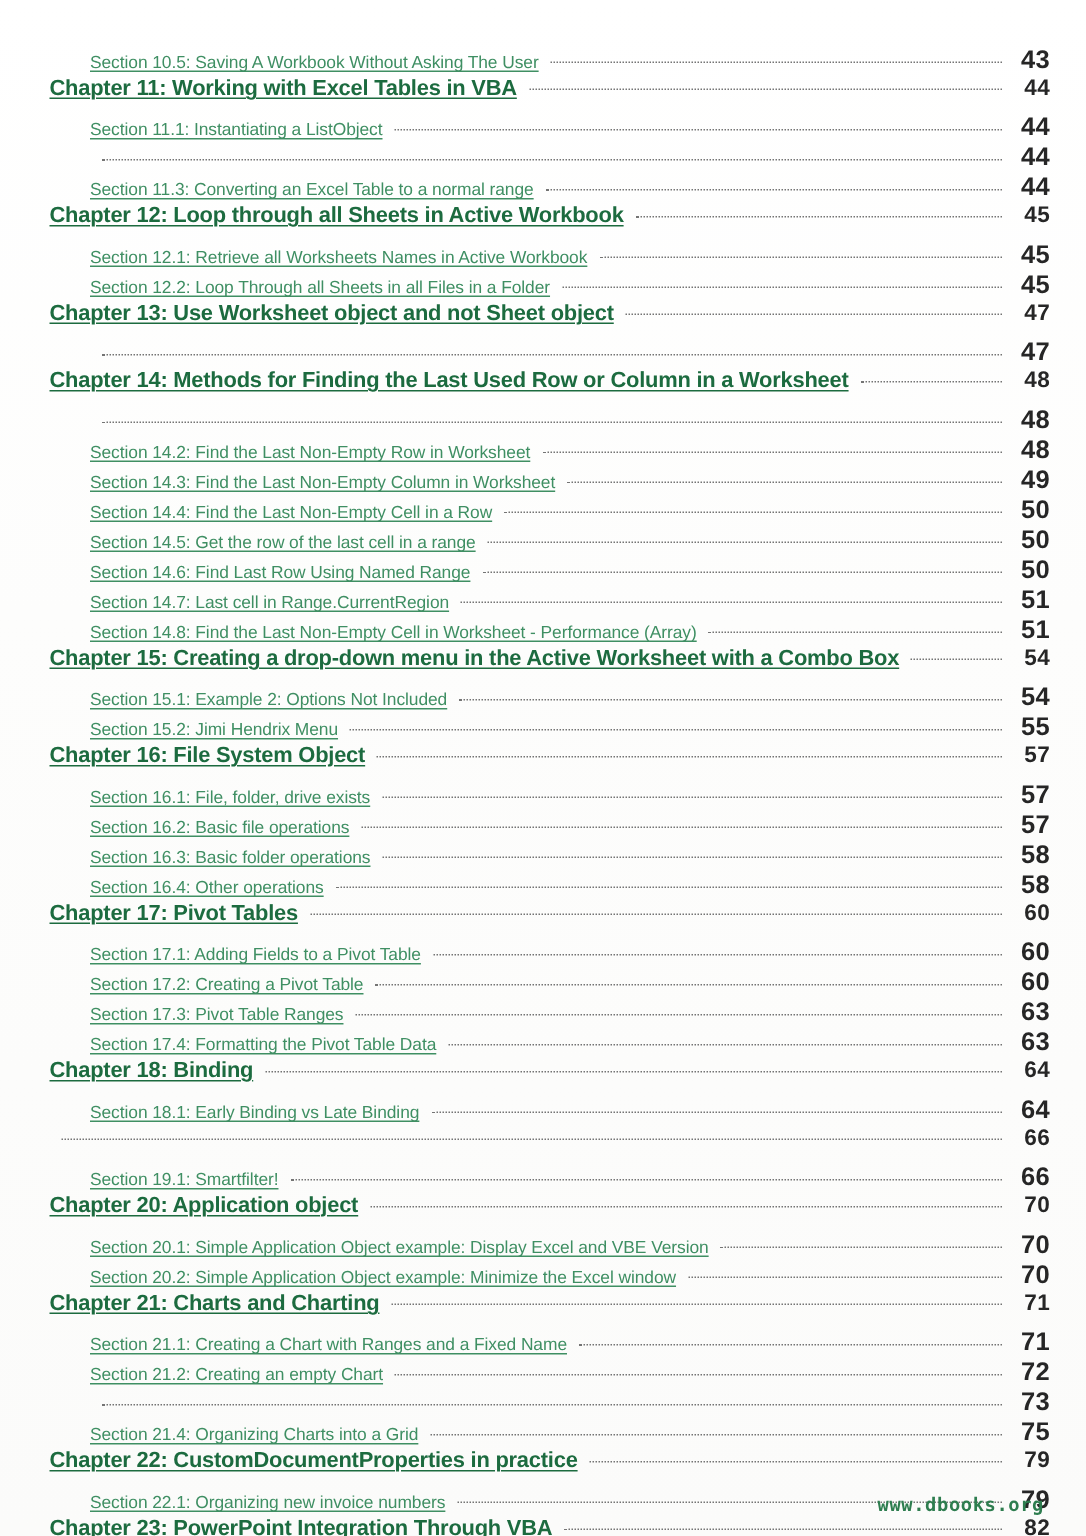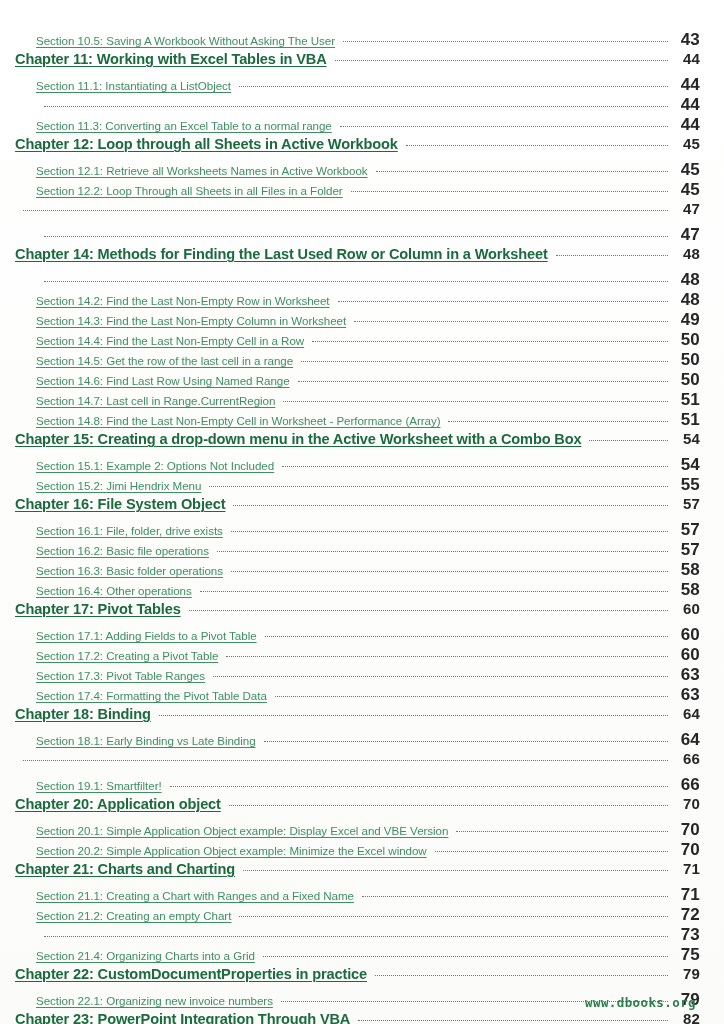--- a/index.html
+++ b/index.html
@@ -63,37 +63,37 @@
     text-align: right;
     color: #262626;
     font-size: 14.5px;
     font-weight: 600;
     letter-spacing: 0.2px;
   }
 
   
   .entry.chapter {
     height: 25px;
-    padding-left: 15px;
+    padding-left: 33px;
   }
   .entry.chapter .title {
     color: #1c6b3f;
     font-size: 14.6px;
     font-weight: 700;
     letter-spacing: -0.15px;
   }
   .entry.chapter .page-num {
     font-size: 15px;
     font-weight: 700;
   }
 
   
   .entry.section {
     height: 20px;
-    padding-left: 36px;
+    padding-left: 60px;
   }
   .entry.section .title {
     color: #3f8f63;
     font-size: 11.6px;
     font-weight: 400;
     letter-spacing: -0.05px;
   }
   .entry.section .page-num {
     font-size: 17px;
     font-weight: 600;
@@ -150,20 +150,21 @@
       <span class="title">Section 12.1: Retrieve all Worksheets Names in Active Workbook</span>
       <span class="leader"></span>
       <span class="page-num">45</span>
     </div>
     <div class="entry section">
       <span class="title">Section 12.2: Loop Through all Sheets in all Files in a Folder</span>
       <span class="leader"></span>
       <span class="page-num">45</span>
     </div>
     <div class="entry chapter">
+      <span class="title">Chapter 13: Use Worksheet object and not Sheet object</span>
       <span class="leader"></span>
       <span class="page-num">47</span>
     </div>
     <div class="entry section">
       <span class="leader"></span>
       <span class="page-num">47</span>
     </div>
     <div class="entry chapter">
       <span class="title">Chapter 14: Methods for Finding the Last Used Row or Column in a Worksheet</span>
       <span class="leader"></span>

